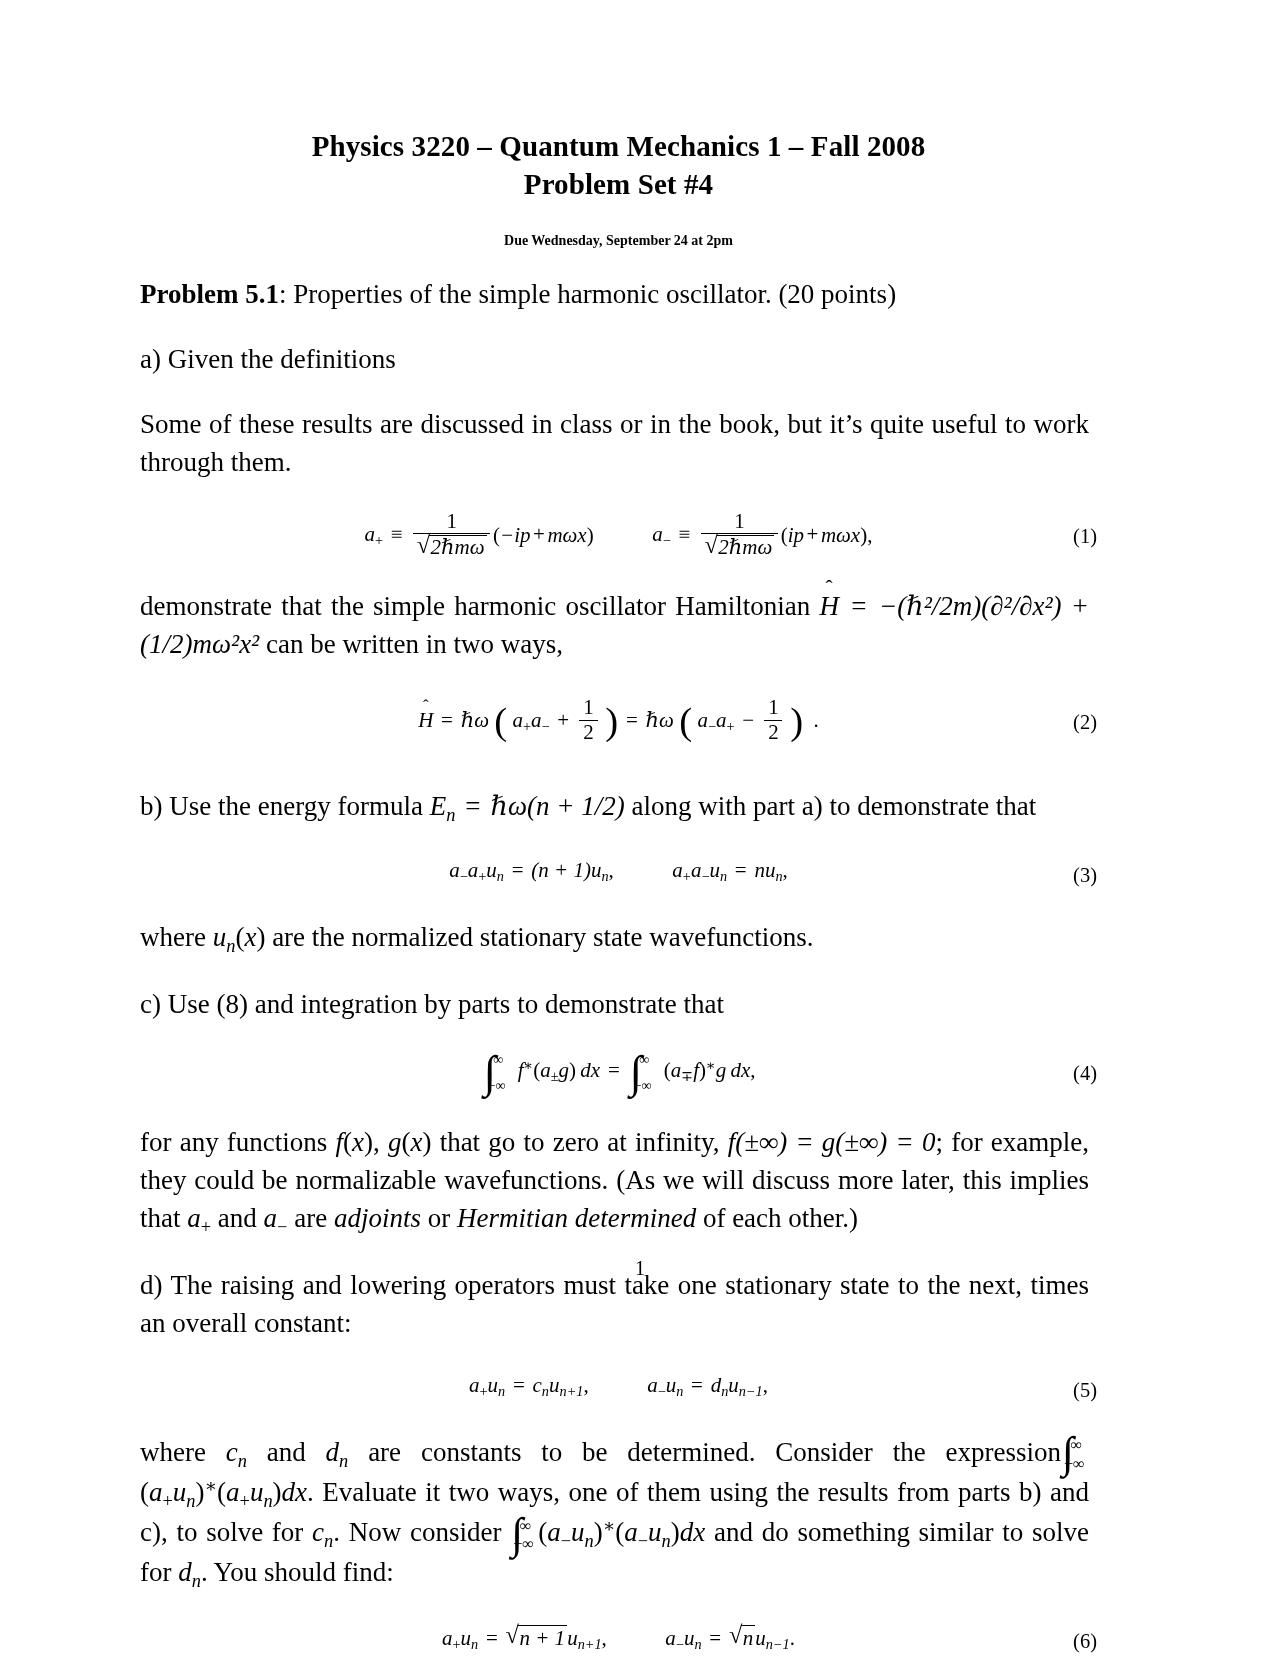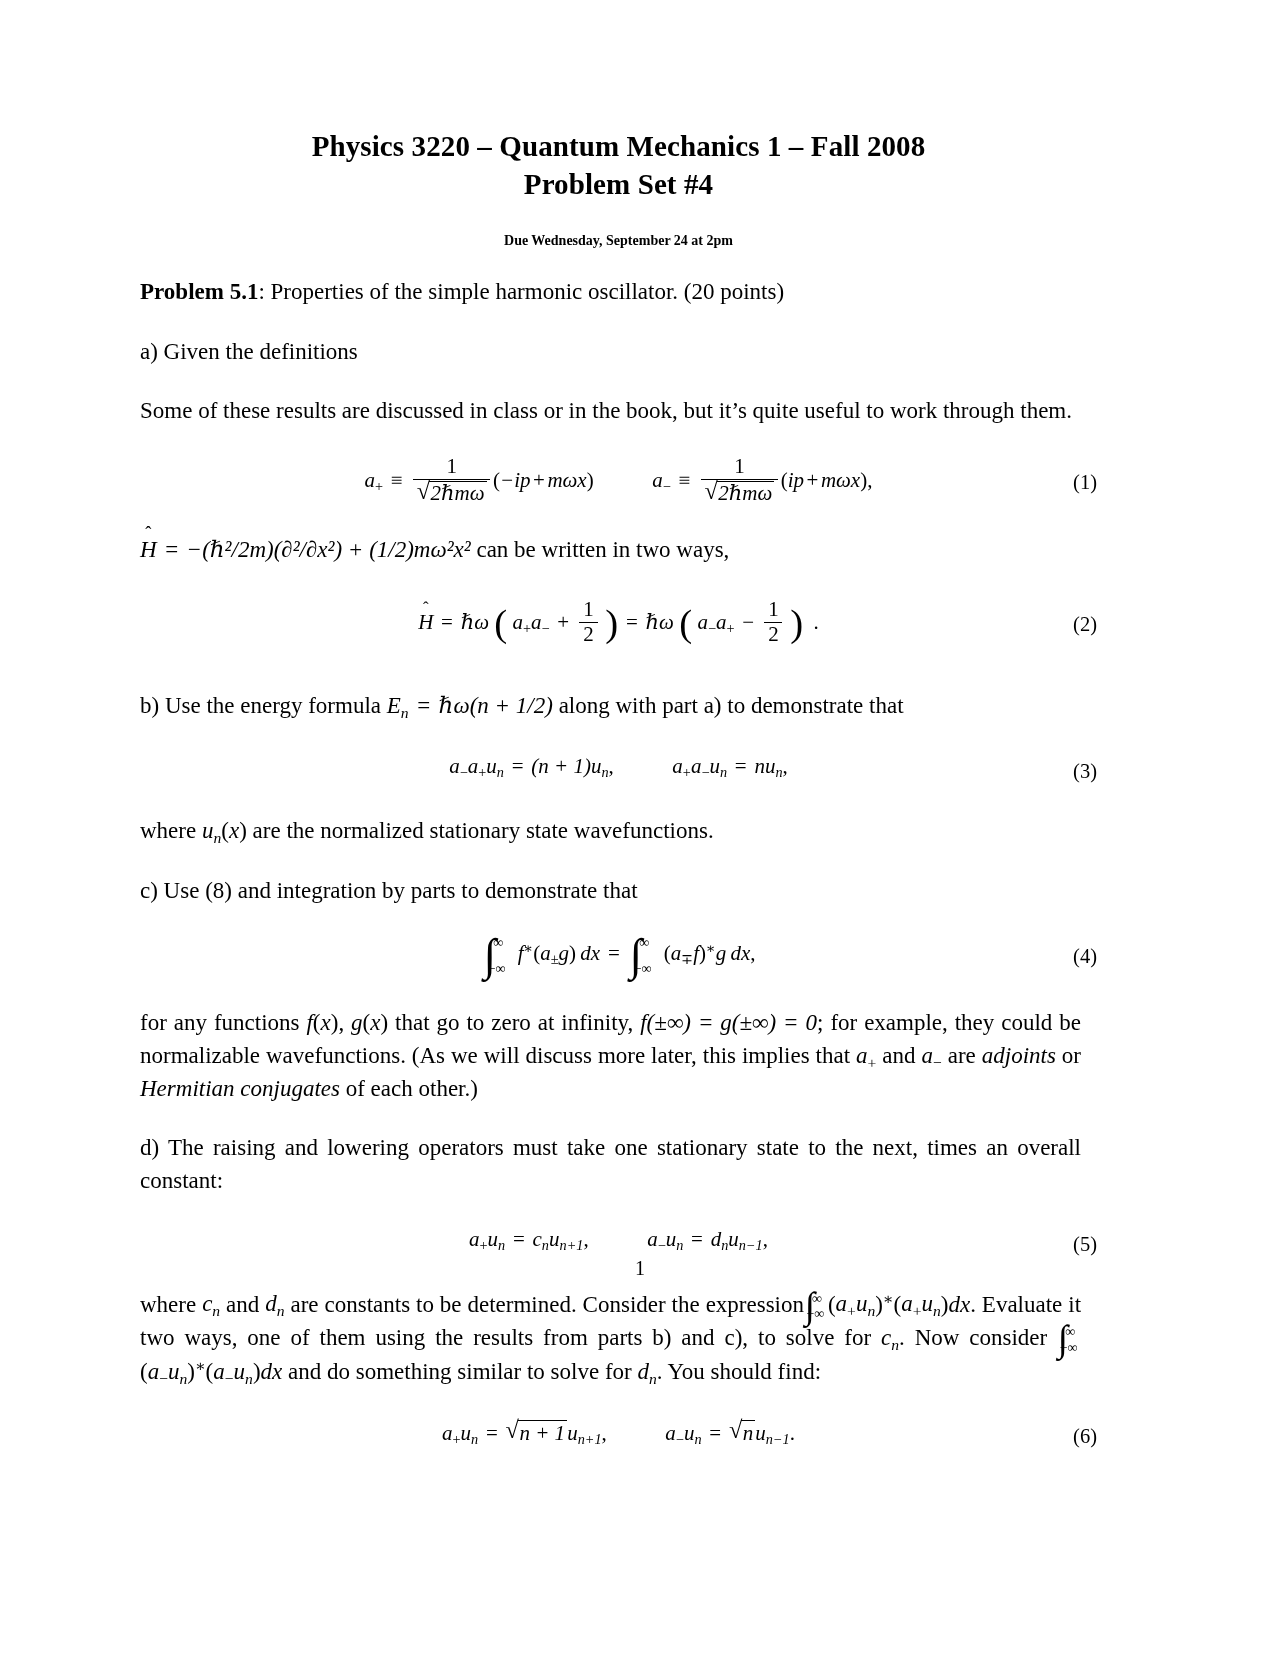--- a/index.html
+++ b/index.html
@@ -10,21 +10,21 @@
   }
   .page { position:relative; width:1280px; height:1408px; box-sizing:border-box;
           padding:128px 183px 8px 140px; }
 
   
   .title { text-align:center; font-size:29px; font-weight:bold; line-height:1.30; letter-spacing:.1px; }
   .title .ln { display:block; }
   .subtitle { text-align:center; font-size:14px; font-weight:bold; margin-top:30px; }
 
   
-  p.body { font-size:23px; line-height:1.40; text-align:justify; margin:27px 16px 0 0;
+  p.body { font-size:27px; line-height:1.40; text-align:justify; margin:27px 8px 0 0;
            text-justify:inter-word; }
   .b { font-weight:bold; }
   .it { font-style:italic; }
 
   
   .m { font-family:"Liberation Serif","DejaVu Serif",serif; font-style:italic; }
   .mr { font-style:normal; }
   .op { font-style:normal; padding:0 .12em; }
   sub.s { font-size:.68em; font-style:normal; vertical-align:-.30em; }
   sub.si { font-size:.68em; font-style:italic; vertical-align:-.30em; }
@@ -105,20 +105,21 @@
       <span class="op">≡</span>
       <span class="frac">
         <span class="num mr">1</span>
         <span class="den"><span class="sqrt"><span class="rad">√</span><span class="bar m">2ℏmω</span></span></span>
       </span><span class="mr">(</span><span class="m">ip</span><span class="op">+</span><span class="m">mωx</span><span class="mr">)</span><span class="mr">,</span>
     </div>
     <span class="tag">(1)</span>
   </div>
 
   <p class="body">
+    <span>demonstrate that the simple harmonic oscillator Hamiltonian</span>
     <span class="m hat"><span class="hc">ˆ</span><span>H</span></span>
     <span class="op">=</span>
     <span class="m">−(ℏ²/2m)(∂²/∂x²) +</span>
     <span class="m">(1/2)mω²x²</span>
     <span>can be written in two ways,</span>
   </p>
 
   <div class="eq" style="margin-top:34px">
     <div class="cen">
       <span class="m hat"><span class="hc">ˆ</span><span>H</span></span>
@@ -194,21 +195,21 @@
     <span class="m"><span>f</span><span class="mr">(</span><span>x</span><span class="mr">),</span></span>
     <span class="m"><span>g</span><span class="mr">(</span><span>x</span><span class="mr">)</span></span>
     <span>that go to zero at infinity,</span>
     <span class="m">f(±∞) = g(±∞) = 0</span><span>; for example, they could be normalizable wavefunctions. (As we will discuss more later, this implies that</span>
     <span class="m"><span>a</span><sub class="s">+</sub></span>
     <span>and</span>
     <span class="m"><span>a</span><sub class="s">−</sub></span>
     <span>are</span>
     <span class="it">adjoints</span>
     <span>or</span>
-    <span class="it">Hermitian conjugates</span>
+    <span class="it">Hermitian determined</span>
     <span>of each other.)</span>
   </p>
 
   <p class="body">d) The raising and lowering operators must take one stationary state to the next, times an overall constant:</p>
 
   <div class="eq">
     <div class="cen">
       <span class="m"><span>a</span><sub class="s">+</sub></span><span class="m"><span>u</span><sub class="si">n</sub></span>
       <span class="op">=</span>
       <span class="m"><span>c</span><sub class="si">n</sub></span><span class="m"><span>u</span><sub class="si">n+1</sub></span><span class="mr">,</span>

